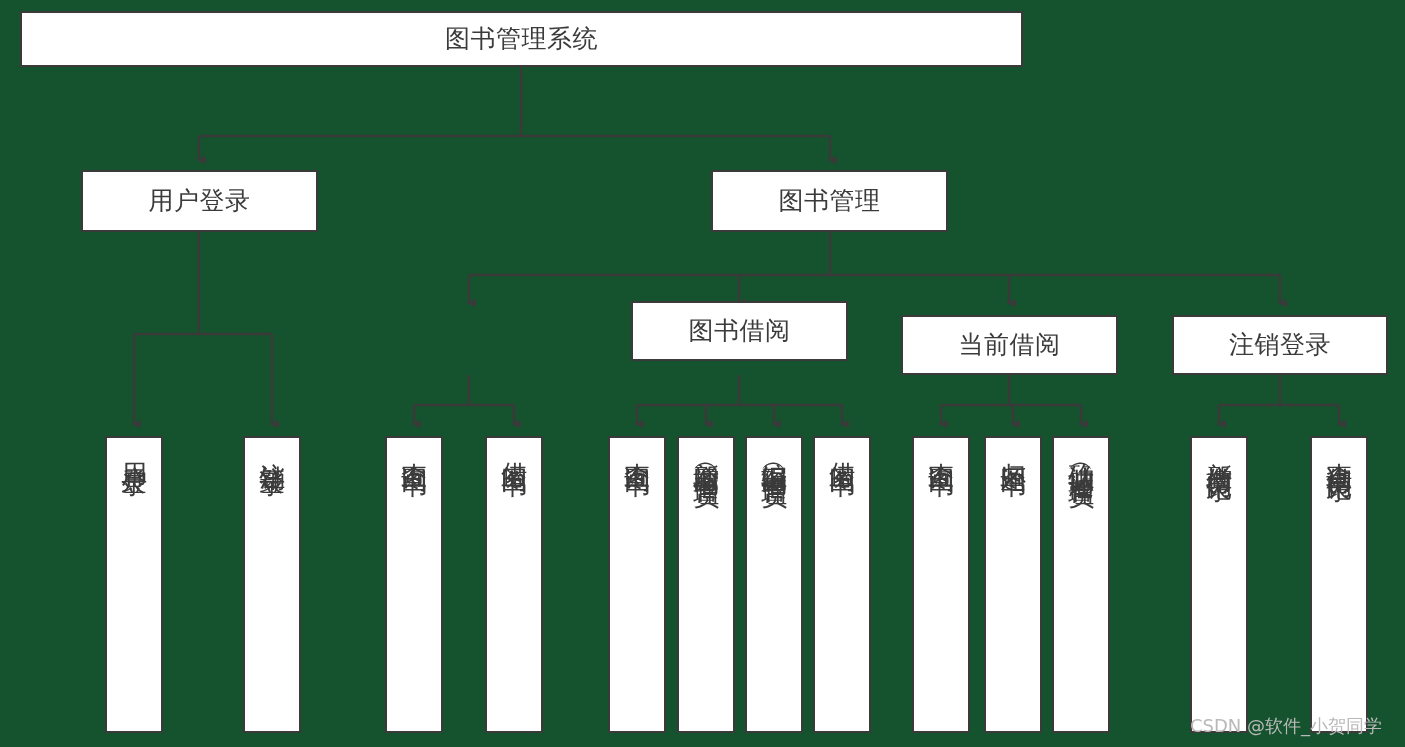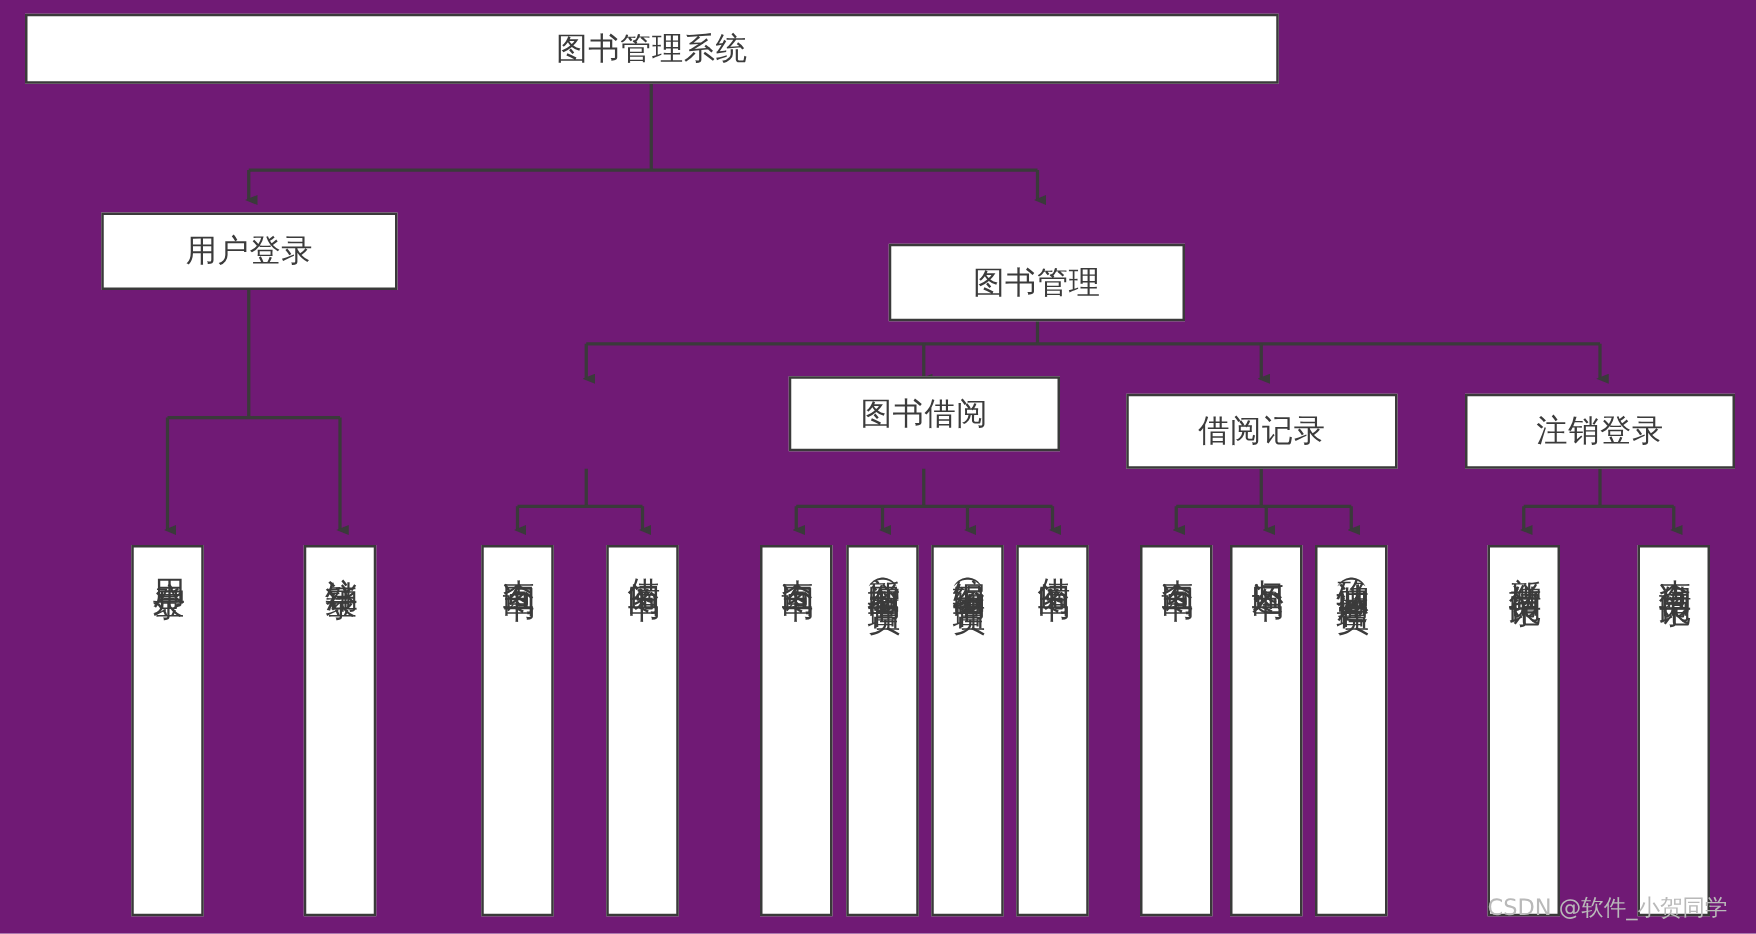--- a/index.html
+++ b/index.html
@@ -8,21 +8,21 @@
     padding: 0;
     background: #ffffff;
   }
   body {
     font-family: "DejaVu Sans", "Liberation Sans", sans-serif;
   }
   #canvas {
     position: relative;
     width: 1405px;
     height: 747px;
-    background: #701a75;
+    background: #14532d;
     overflow: hidden;
   }
   svg.connectors {
     position: absolute;
     left: 0;
     top: 0;
     width: 1405px;
     height: 747px;
     pointer-events: none;
   }
@@ -128,29 +128,29 @@
     </g>
   </svg>
 
   <div class="node root horiz" style="left:20px; top:11px; width:1003px; height:56px;">
     <span class="label">图书管理系统</span>
   </div>
 
   <div class="node horiz" style="left:81px; top:170px; width:237px; height:62px;">
     <span class="label">用户登录</span>
   </div>
-  <div class="node horiz" style="left:711px; top:170px; width:237px; height:62px;margin-top:25px;">
+  <div class="node horiz" style="left:711px; top:170px; width:237px; height:62px;">
     <span class="label">图书管理</span>
   </div>
 
   <div class="node horiz" style="left:631px; top:301px; width:217px; height:60px;">
     <span class="label">图书借阅</span>
   </div>
   <div class="node horiz" style="left:901px; top:315px; width:217px; height:60px;">
-    <span class="label">借阅记录</span>
+    <span class="label">当前借阅</span>
   </div>
   <div class="node horiz" style="left:1172px; top:315px; width:216px; height:60px;">
     <span class="label">注销登录</span>
   </div>
 
   <div class="node vert" style="left:105px; top:436px; width:58px; height:297px;">
     <span class="label">用户登录</span>
   </div>
   <div class="node vert" style="left:243px; top:436px; width:58px; height:297px;">
     <span class="label">注销登录</span>

